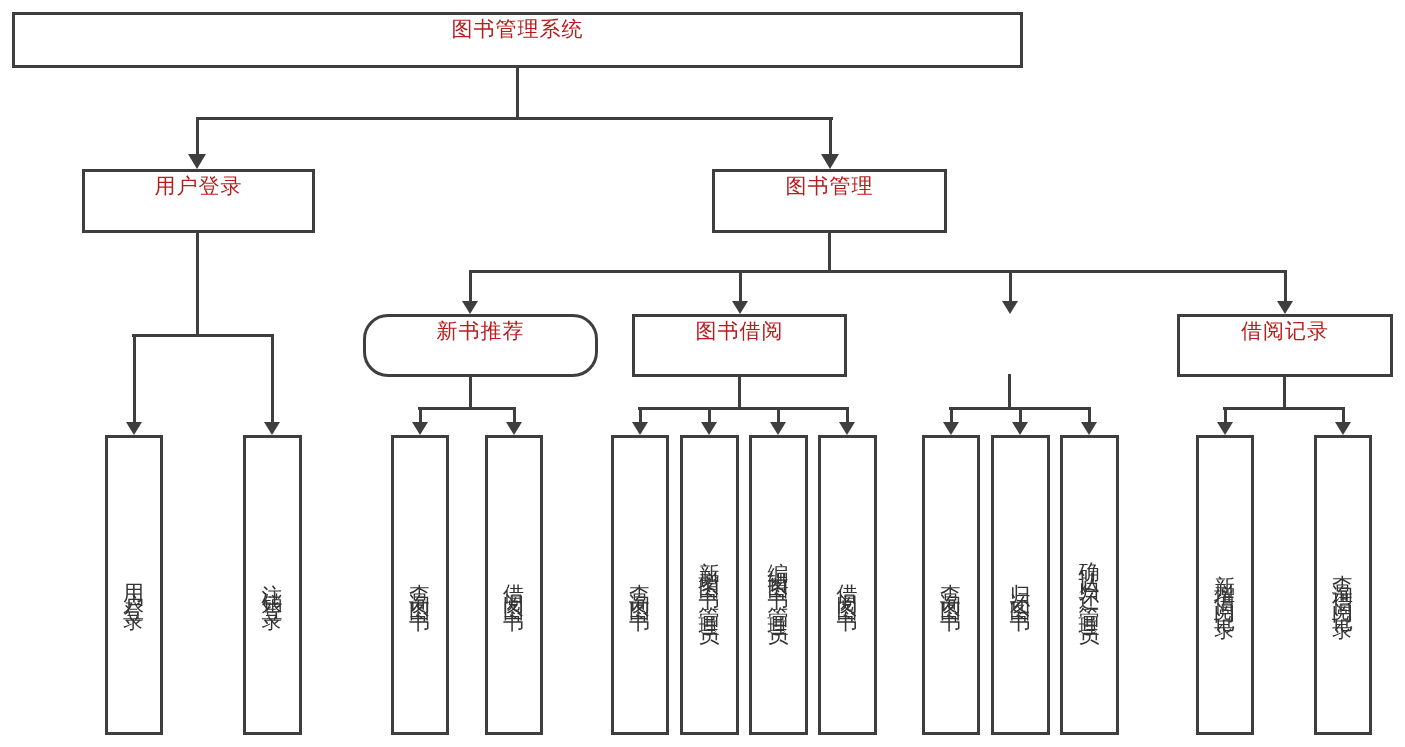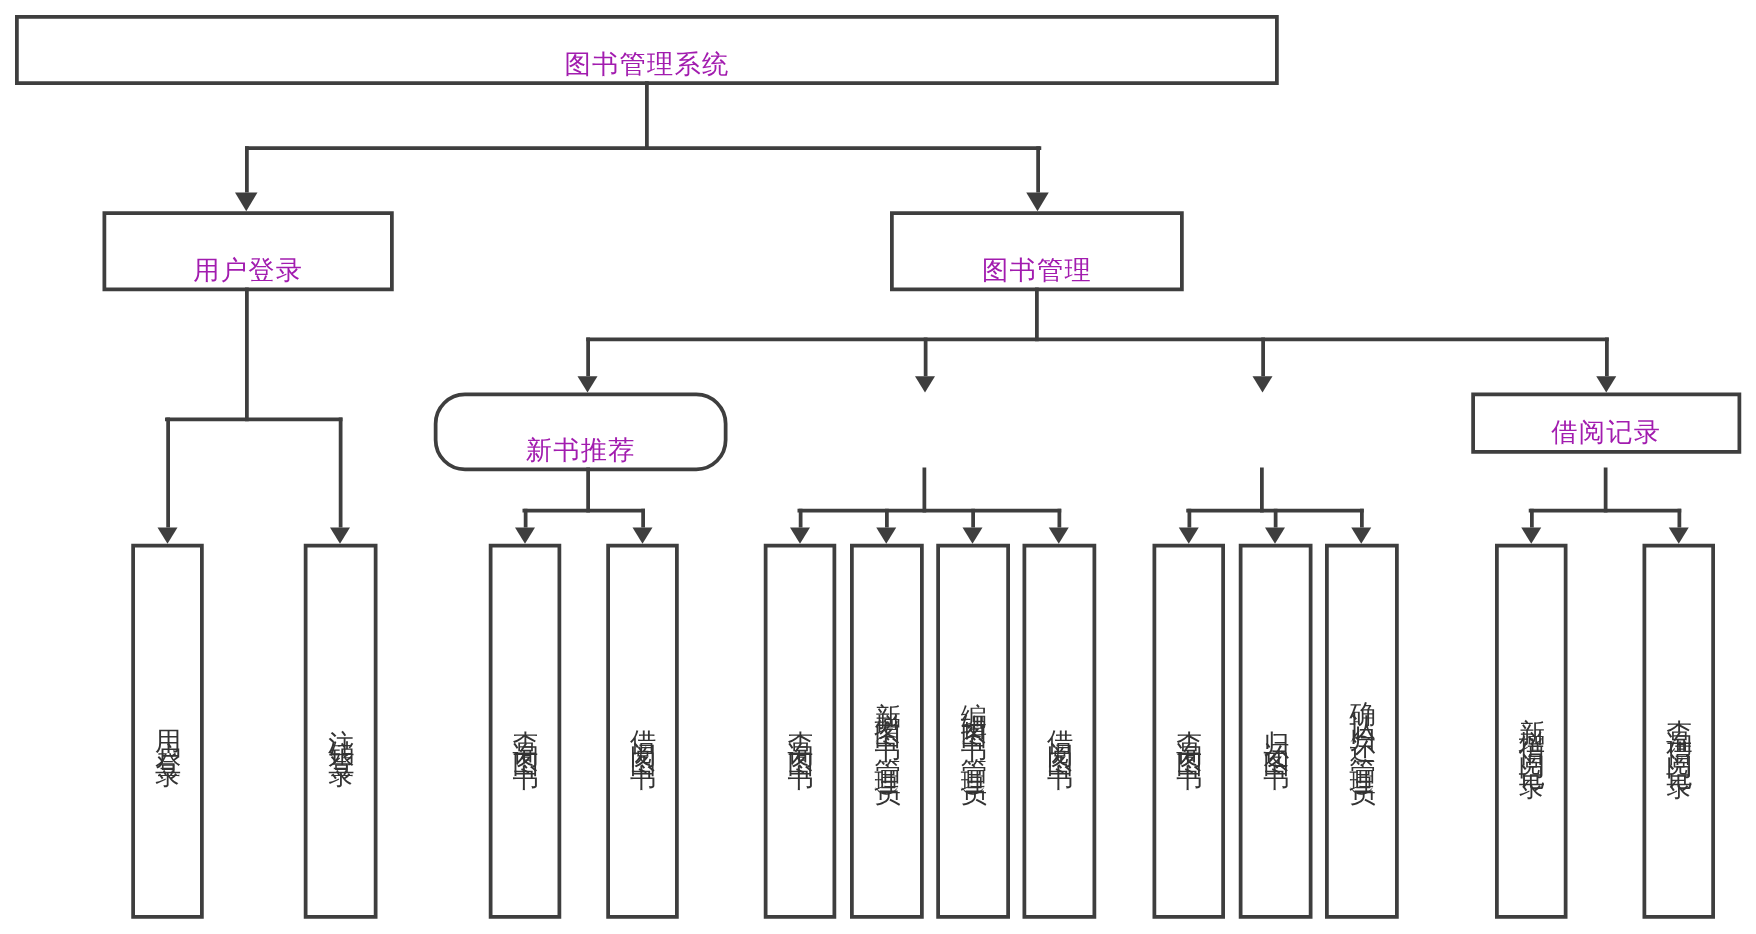--- a/index.html
+++ b/index.html
@@ -6,22 +6,22 @@
   #canvas{
     position:relative;
     width:1405px;height:747px;
     background:#ffffff;
     font-family:"Liberation Sans","DejaVu Sans",sans-serif;
     overflow:hidden;
   }
   .node{
     position:absolute;box-sizing:border-box;
     border:3px solid #3e3e3e;background:#ffffff;
-    display:flex;align-items:flex-end;justify-content:center;
-    font-size:21px;color:#a21caf;letter-spacing:1px;
+    display:flex;align-items:flex-start;justify-content:center;
+    font-size:21px;color:#b91c1c;letter-spacing:1px;
   }
   .vnode{
     position:absolute;box-sizing:border-box;
     border:3px solid #3e3e3e;background:#ffffff;
     display:flex;align-items:center;justify-content:center;
   }
   .vtext{
     writing-mode:vertical-rl;text-orientation:mixed;
     font-size:21px;color:#333333;letter-spacing:9px;line-height:1;
     white-space:nowrap;
@@ -56,27 +56,30 @@
   </div>
 
   <div class="node" style="left:82px;top:169px;width:233px;height:64px;">
     <span>用户登录</span>
   </div>
 
   <div class="node" style="left:712px;top:169px;width:235px;height:64px;">
     <span>图书管理</span>
   </div>
 
-  <div class="node" style="left:347px;top:314px;width:235px;height:63px;border-radius:25px;">
+  <div class="node" style="left:363px;top:314px;width:235px;height:63px;border-radius:25px;">
     <span>新书推荐</span>
   </div>
 
-
-
-  <div class="node" style="left:1177px;top:314px;width:216px;height:49px;">
+  <div class="node" style="left:632px;top:314px;width:215px;height:63px;">
+    <span>图书借阅</span>
+  </div>
+
+
+  <div class="node" style="left:1177px;top:314px;width:216px;height:63px;">
     <span>借阅记录</span>
   </div>
 
   <div class="vnode" style="left:105px;top:435px;width:58px;height:300px;">
     <span class="vtext">用户登录</span>
   </div>
 
   <div class="vnode" style="left:243px;top:435px;width:59px;height:300px;">
     <span class="vtext">注销登录</span>
   </div>

